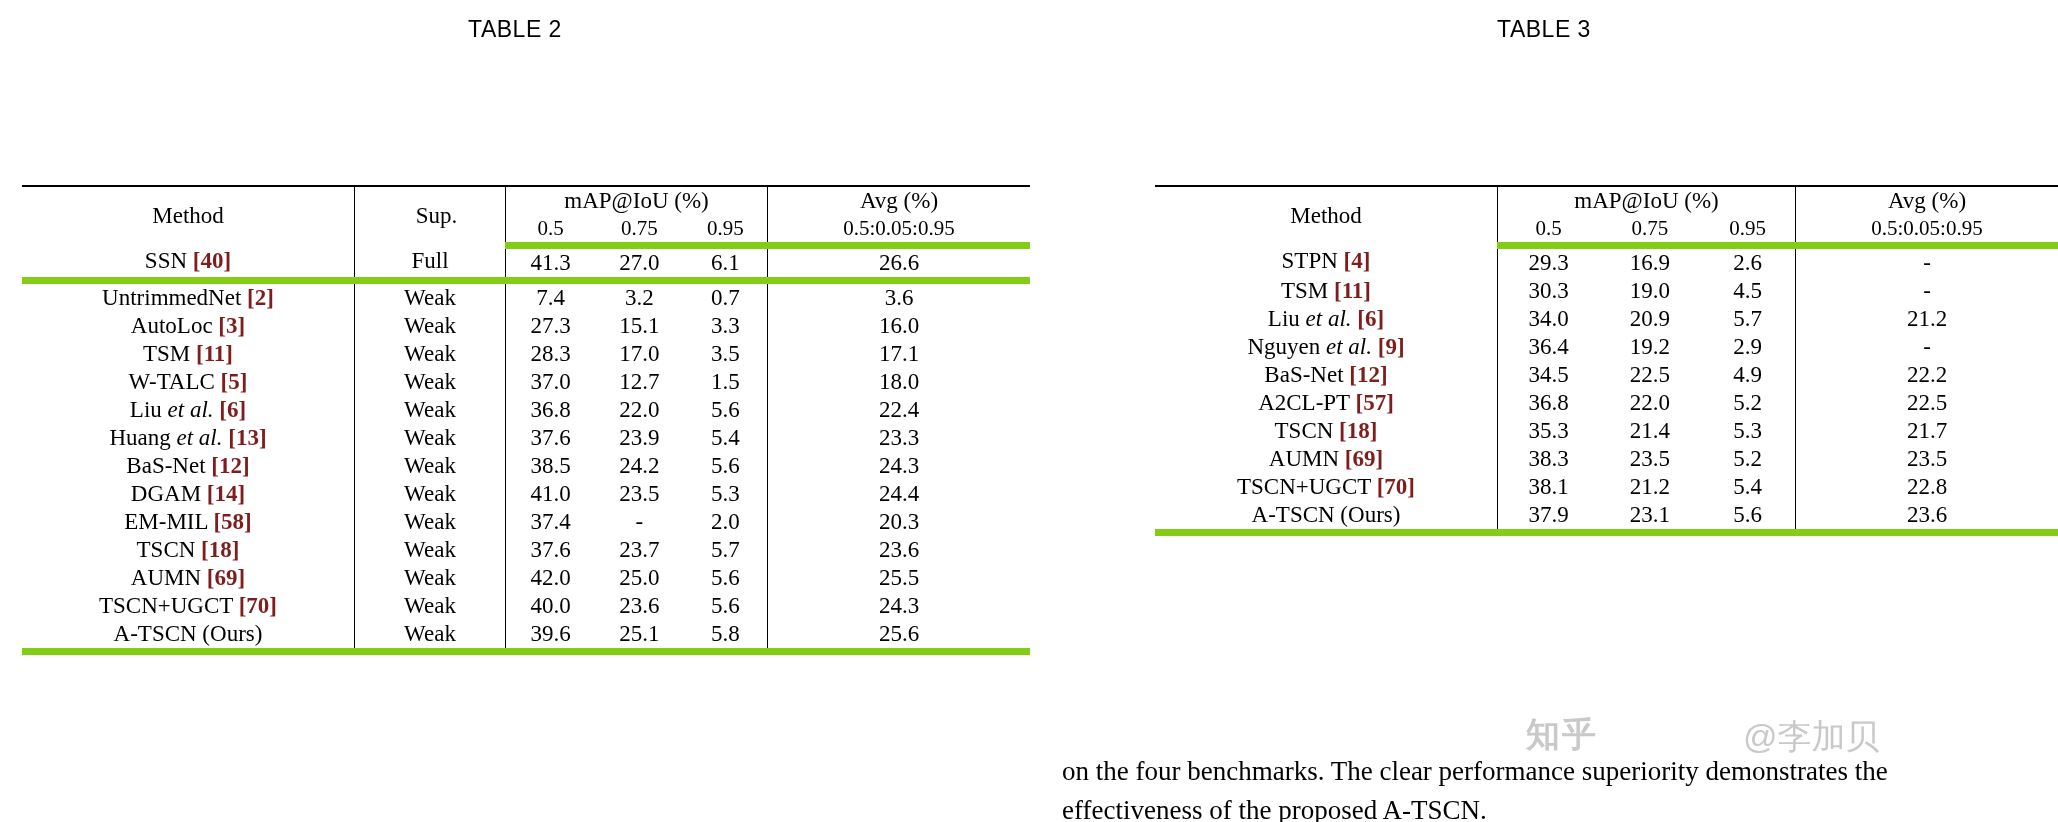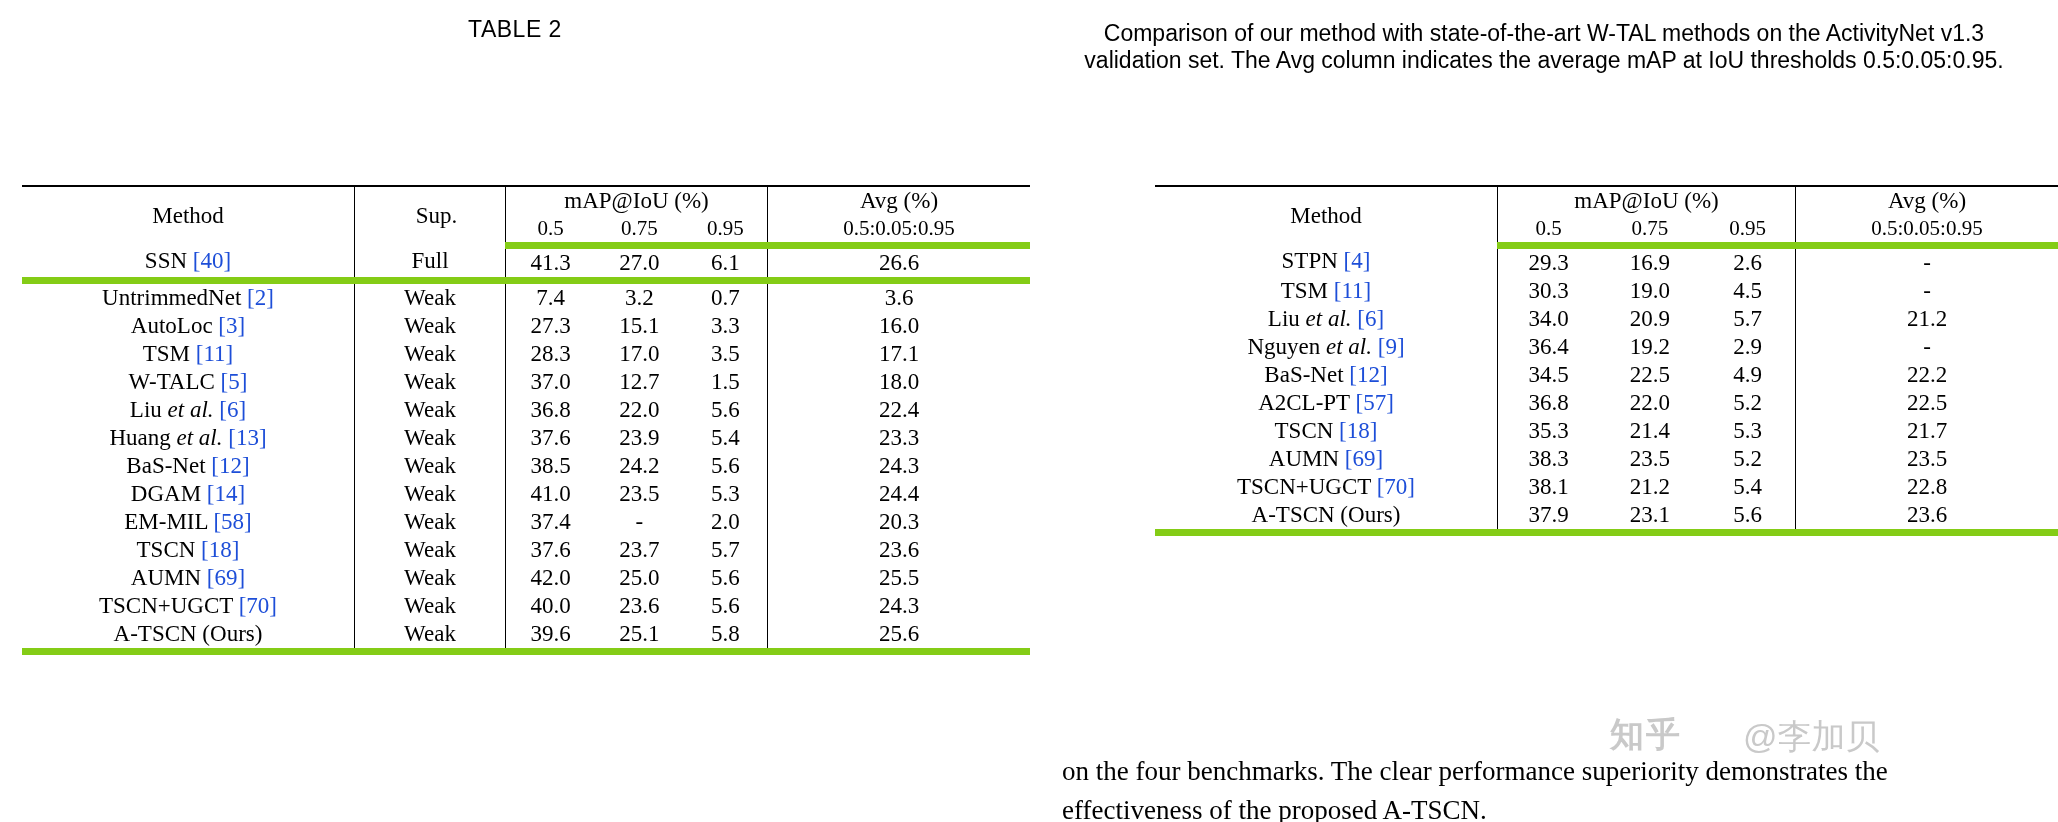--- a/index.html
+++ b/index.html
@@ -46,21 +46,21 @@
   }
   table.data td, table.data th {
     padding: 1px 6px;
     text-align: center;
     font-weight: normal;
     white-space: nowrap;
   }
   .rule-top td { border-top: 2px solid #000; }
   .rule-thin td { border-bottom: 7px solid #84cc16; }
   .vl { border-left: 1px solid #000; }
-  .cite { color: #1d4ed8; }
+  .cite { color: #7f1d1d; font-weight: bold; }
   .bold { font-weight: bold; }
   .it { font-style: italic; }
 
   .hdr-sub { font-size: 21px; }
 
   .body-text {
     font-family: "Liberation Serif", serif;
     font-size: 27px;
     line-height: 1.45;
   }
@@ -213,21 +213,21 @@
               <td class="bold">5.8</td>
               <td class="vl bold">25.6</td>
             </tr>
           </tbody>
       </table>
     </div>
   </div>
 
   <div class="col col-right">
     <div style="position:absolute; left:0; top:16px; width:1028px;">
-      <div class="caption-body" style="width:980px; margin:4px auto 0 auto;">Comparison of our method with state-of-the-art W-TAL methods on the ActivityNet v1.3 validation set. The Avg column indicates the average mAP at IoU thresholds 0.5:0.05:0.95.</div>
+      <div class="tbl-number">TABLE 3</div>
     </div>
 
     <div style="position:absolute; left:125px; top:185px;">
       <table class="data">
         <tbody>
           <tr class="rule-top rule-thin">
             <td rowspan="2" style="width:330px; border-bottom:none;">Method</td>
             <td colspan="3" class="vl" style="width:300px; border-bottom:none;">mAP@IoU (%)</td>
             <td class="vl" style="width:250px; border-bottom:none;">Avg (%)</td>
           </tr>
@@ -309,16 +309,16 @@
               <td>5.6</td>
               <td class="vl bold">23.6</td>
             </tr>
           </tbody>
       </table>
     </div>
 
     <div class="body-text" style="position:absolute; left:32px; top:752px; width:960px;">on the four benchmarks. The clear performance superiority demonstrates the effectiveness of the proposed A-TSCN.</div>
   </div>
 
-  <div class="watermark wm-logo" style="left:1610px; top:712px;">知乎</div>
+  <div class="watermark wm-logo" style="left:1526px; top:712px;">知乎</div>
   <div class="watermark" style="left:1700px; top:714px;margin-left:43px;">@李加贝</div>
 
 </div>
 
 </body></html>

